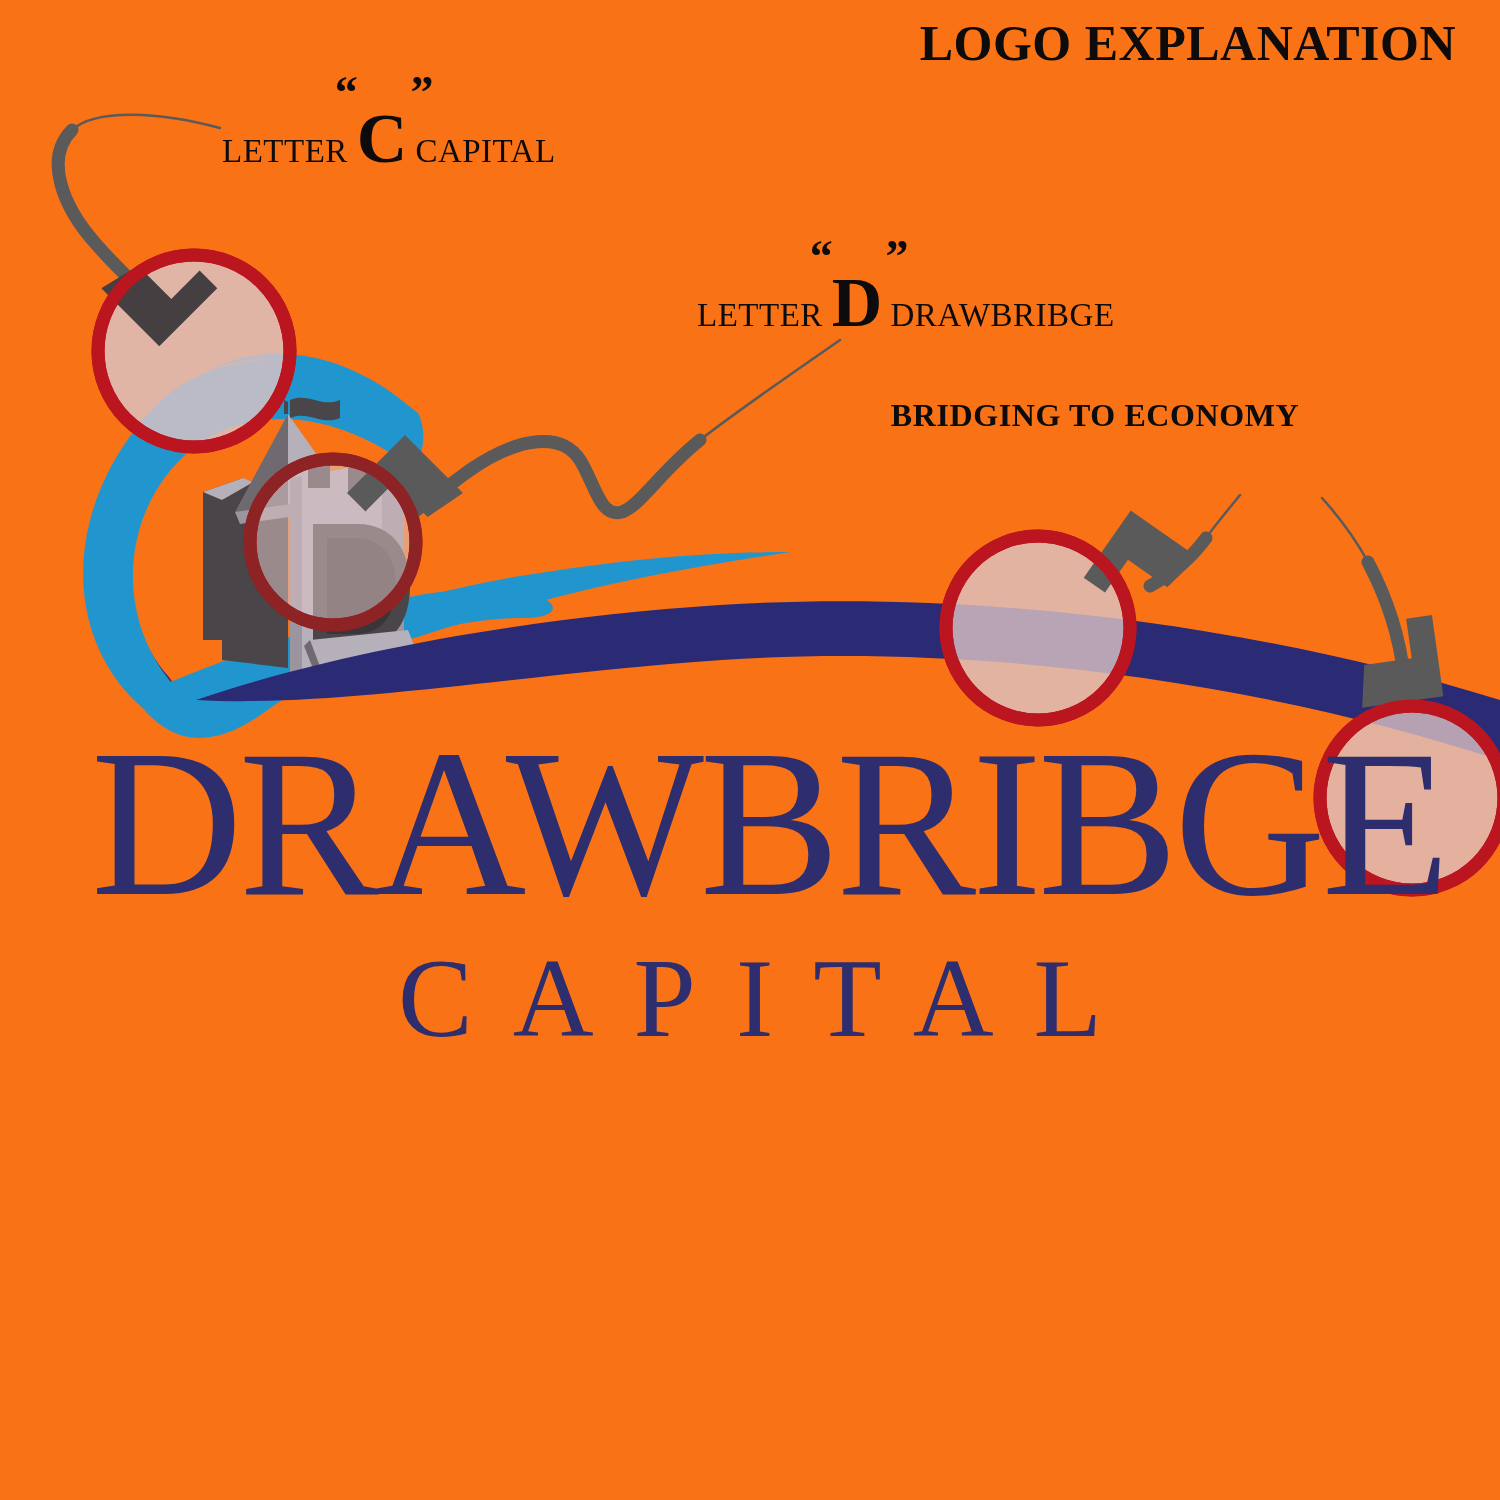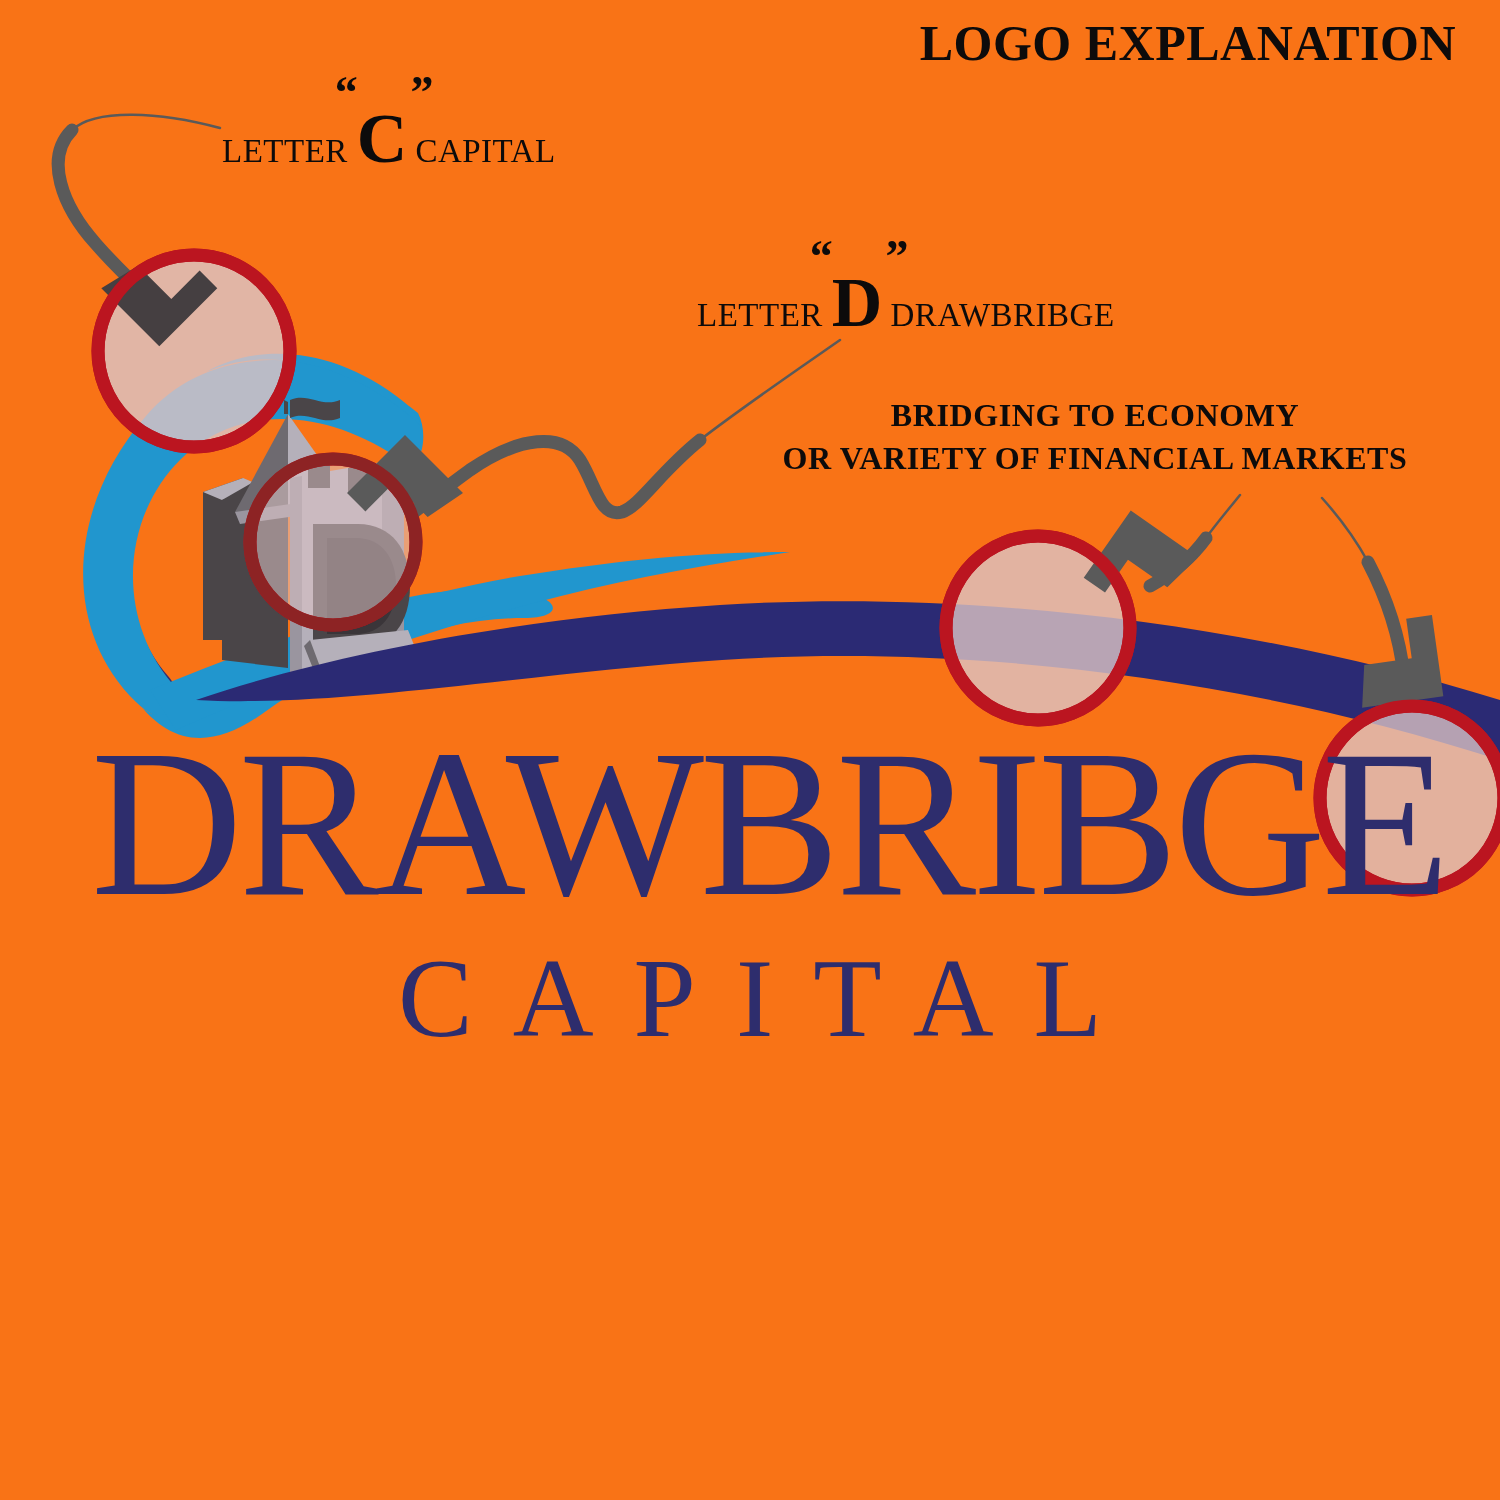--- a/index.html
+++ b/index.html
@@ -291,21 +291,20 @@
   <div class="txt" id="callout-c">
     <span class="lead-word">LETTER</span><span class="big-letter-wrap"><span class="quote-open">“</span><span class="big-letter">C</span><span class="quote-close">”</span></span><span class="tail-word">CAPITAL</span>
   </div>
 
   <div class="txt" id="callout-d">
     <span class="lead-word">LETTER</span><span class="big-letter-wrap"><span class="quote-open">“</span><span class="big-letter">D</span><span class="quote-close">”</span></span><span class="tail-word">DRAWBRIBGE</span>
   </div>
 
   <div class="txt" id="callout-bridge">
     <span class="bl">BRIDGING TO ECONOMY</span>
-    <span class="bl">OR VARIETY OF FINANCIAL MARKETS</span>
   </div>
 
   <div id="wordmark">
     <span id="wordmark-main">DRAWBRIBGE</span>
     <span id="wordmark-sub">CAPITAL</span>
   </div>
 
 </div>
 
 </body></html>

